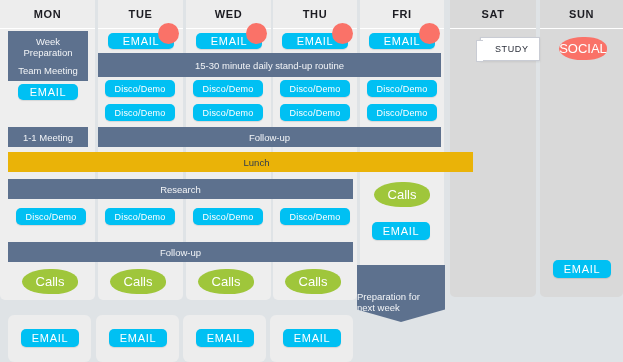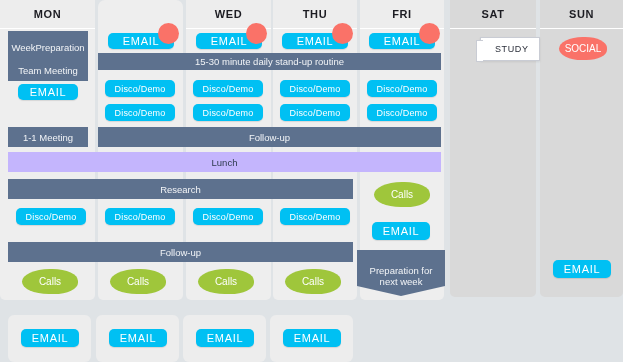--- a/index.html
+++ b/index.html
@@ -42,30 +42,30 @@
     font-size:9px;letter-spacing:.2px;
     box-shadow:0 1px 1px rgba(0,0,0,.10);
   }
 
   
   .bar{
     background:#5d718e;color:#f2f4f7;
     display:flex;align-items:center;justify-content:center;
     text-align:center;font-size:9.5px;line-height:11px;
   }
-  .bar.lunch{background:#c4b5fd;color:#2e3b4e;}
+  .bar.lunch{background:#eab308;color:#2e3b4e;padding-left:32px;}
   .bar.ribbon{
     clip-path:polygon(0 0,100% 0,100% 78%,50% 100%,0 78%);
-    align-items:center;padding-top:6px;
+    align-items:flex-start;padding-top:17px;margin-top:15px;
   }
 
   
   .blob{
     display:flex;align-items:center;justify-content:center;
-    color:#ffffff;font-size:10px;
+    color:#ffffff;font-size:13px;
     border-radius:60% 55% 52% 58% / 62% 58% 55% 60%;
   }
   .blob.calls{background:#9fc63b;}
   .blob.social{background:#fa7268;}
 
   
   .dot{border-radius:50%;background:#fa7268;}
 
   
   .note{
@@ -93,20 +93,24 @@
   <div class="col weekday abs" style="left:186px;top:0px;width:85px;height:300px;"></div>
   <div class="col weekday abs" style="left:273px;top:0px;width:84px;height:300px;"></div>
   <div class="col weekday abs" style="left:360px;top:0px;width:84px;height:300px;"></div>
   <div class="col weekend abs" style="left:450px;top:0px;width:86px;height:297px;"></div>
   <div class="col weekend abs" style="left:540px;top:0px;width:83px;height:297px;"></div>
 
   <div class="abs" style="left:0px;top:0px;width:95px;height:29px;">
     <div class="col-head weekday">MON</div>
     <div class="head-rule"></div>
   </div>
+  <div class="abs" style="left:98px;top:0px;width:85px;height:29px;">
+    <div class="col-head weekday">TUE</div>
+    <div class="head-rule"></div>
+  </div>
   <div class="abs" style="left:186px;top:0px;width:85px;height:29px;border-radius:12px;">
     <div class="col-head weekday">WED</div>
     <div class="head-rule"></div>
   </div>
   <div class="abs" style="left:273px;top:0px;width:84px;height:29px;">
     <div class="col-head weekday">THU</div>
     <div class="head-rule"></div>
   </div>
   <div class="abs" style="left:360px;top:0px;width:84px;height:29px;">
     <div class="col-head weekday">FRI</div>
@@ -114,21 +118,21 @@
   </div>
   <div class="abs" style="left:450px;top:0px;width:86px;height:29px;">
     <div class="col-head weekend">SAT</div>
     <div class="head-rule"></div>
   </div>
   <div class="abs" style="left:540px;top:0px;width:83px;height:29px;">
     <div class="col-head weekend">SUN</div>
     <div class="head-rule"></div>
   </div>
 
-  <div class="bar abs" style="left:8px;top:31px;width:80px;height:32px;">
+  <div class="bar abs" style="left:8px;top:31px;width:80px;height:32px;flex-direction:column;">
     <span>Week</span>
     <span>Preparation</span>
   </div>
   <div class="bar abs" style="left:8px;top:60px;width:80px;height:21px;">
     <span>Team Meeting</span>
   </div>
   <div class="btn-email abs" style="left:18px;top:84px;width:60px;height:16px;">
     <span>EMAIL</span>
   </div>
   <div class="bar abs" style="left:8px;top:127px;width:80px;height:20px;">
@@ -148,21 +152,21 @@
   <div class="btn-email abs" style="left:282px;top:33px;width:66px;height:16px;">
     <span>EMAIL</span>
   </div>
   <div class="dot abs" style="left:332px;top:23px;width:21px;height:21px;"></div>
 
   <div class="btn-email abs" style="left:369px;top:33px;width:66px;height:16px;">
     <span>EMAIL</span>
   </div>
   <div class="dot abs" style="left:419px;top:23px;width:21px;height:21px;"></div>
 
-  <div class="bar abs" style="left:98px;top:53px;width:343px;height:17px;">
+  <div class="bar abs" style="left:98px;top:53px;width:343px;height:24px;">
     <span>15-30 minute daily stand-up routine</span>
   </div>
 
   <div class="btn-disco abs" style="left:105px;top:80px;width:70px;height:17px;">
     <span>Disco/Demo</span>
   </div>
   <div class="btn-disco abs" style="left:193px;top:80px;width:70px;height:17px;">
     <span>Disco/Demo</span>
   </div>
   <div class="btn-disco abs" style="left:280px;top:80px;width:70px;height:17px;">

